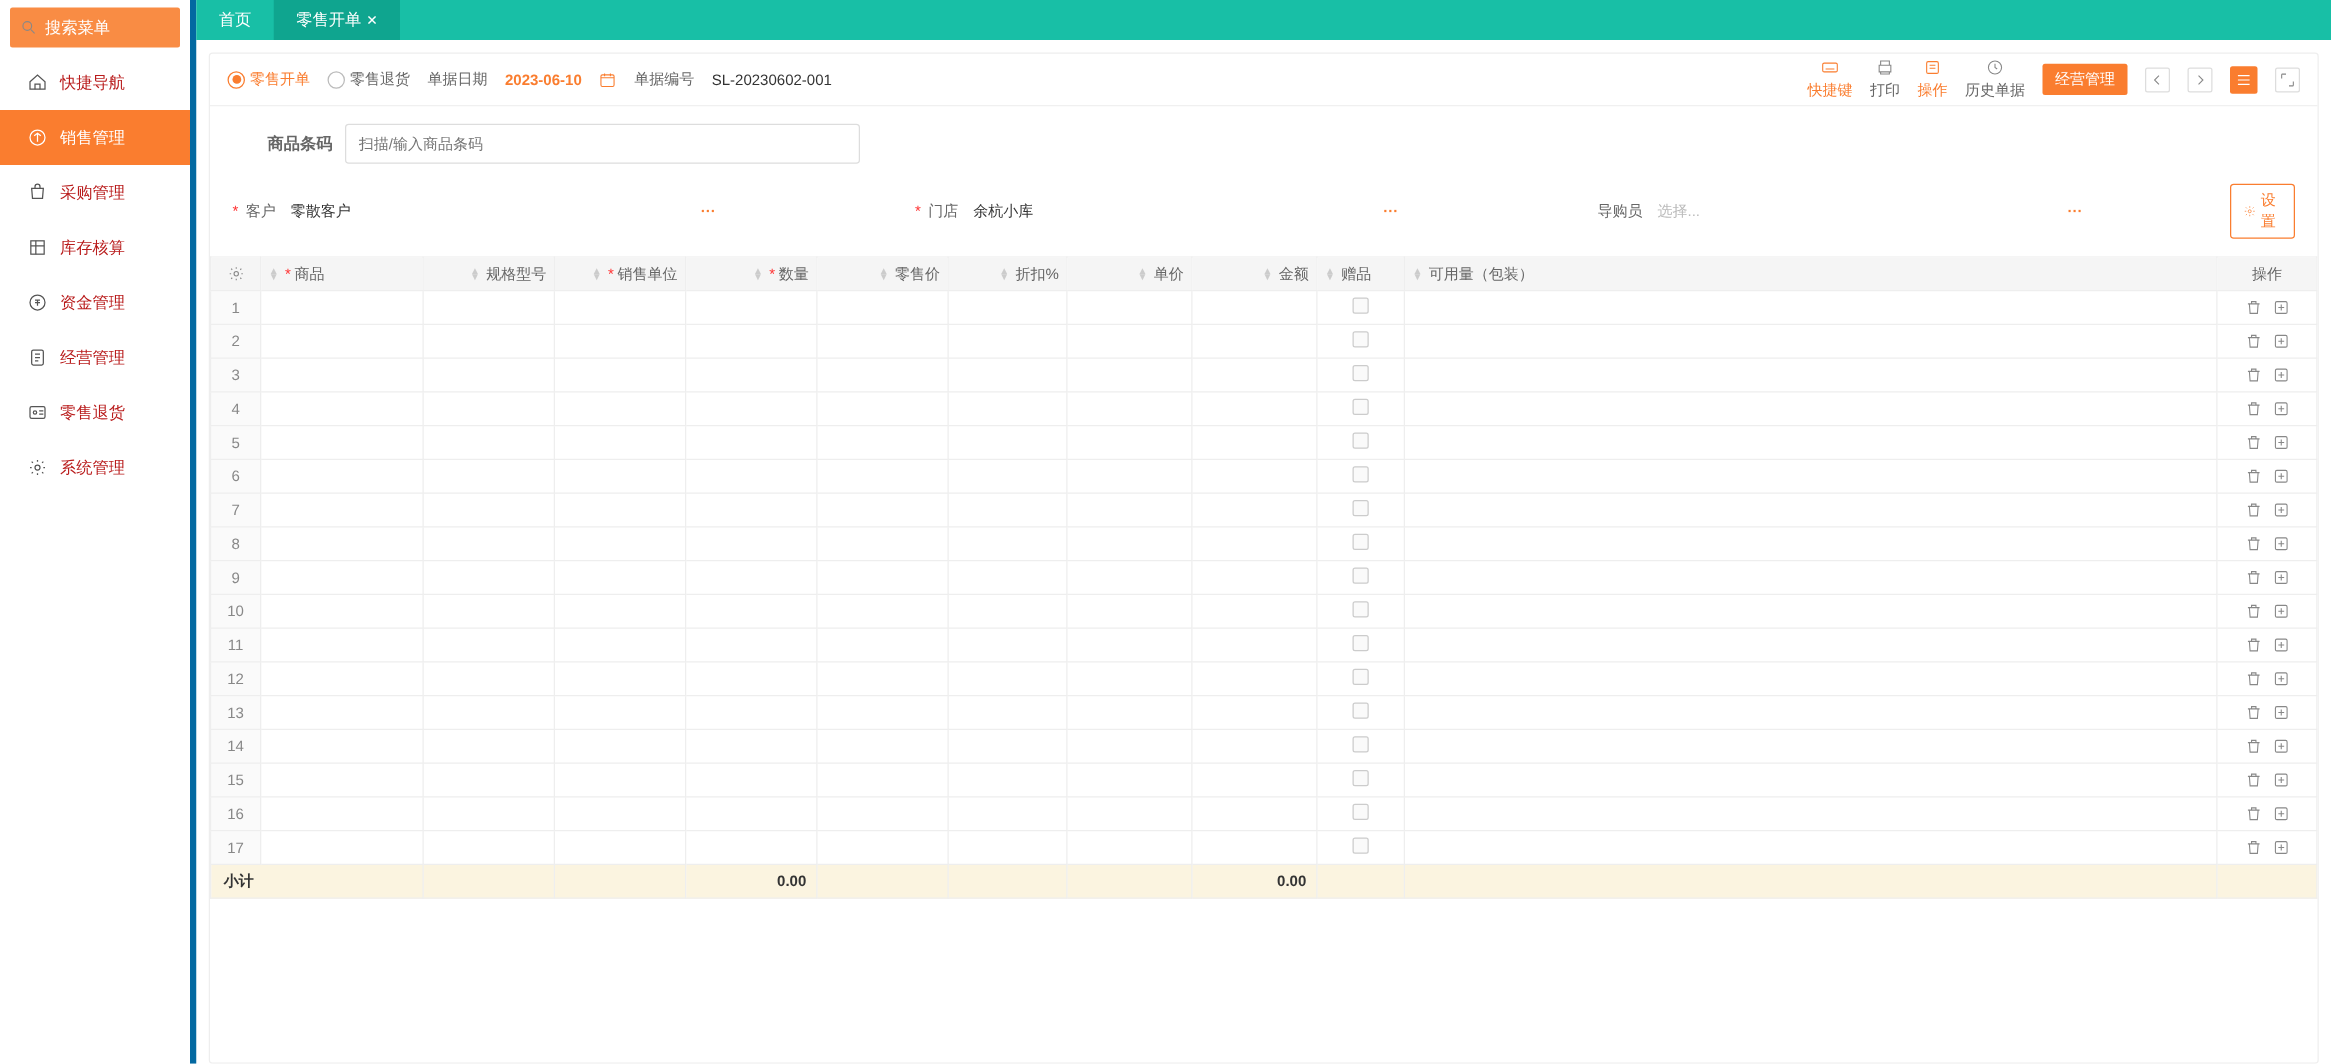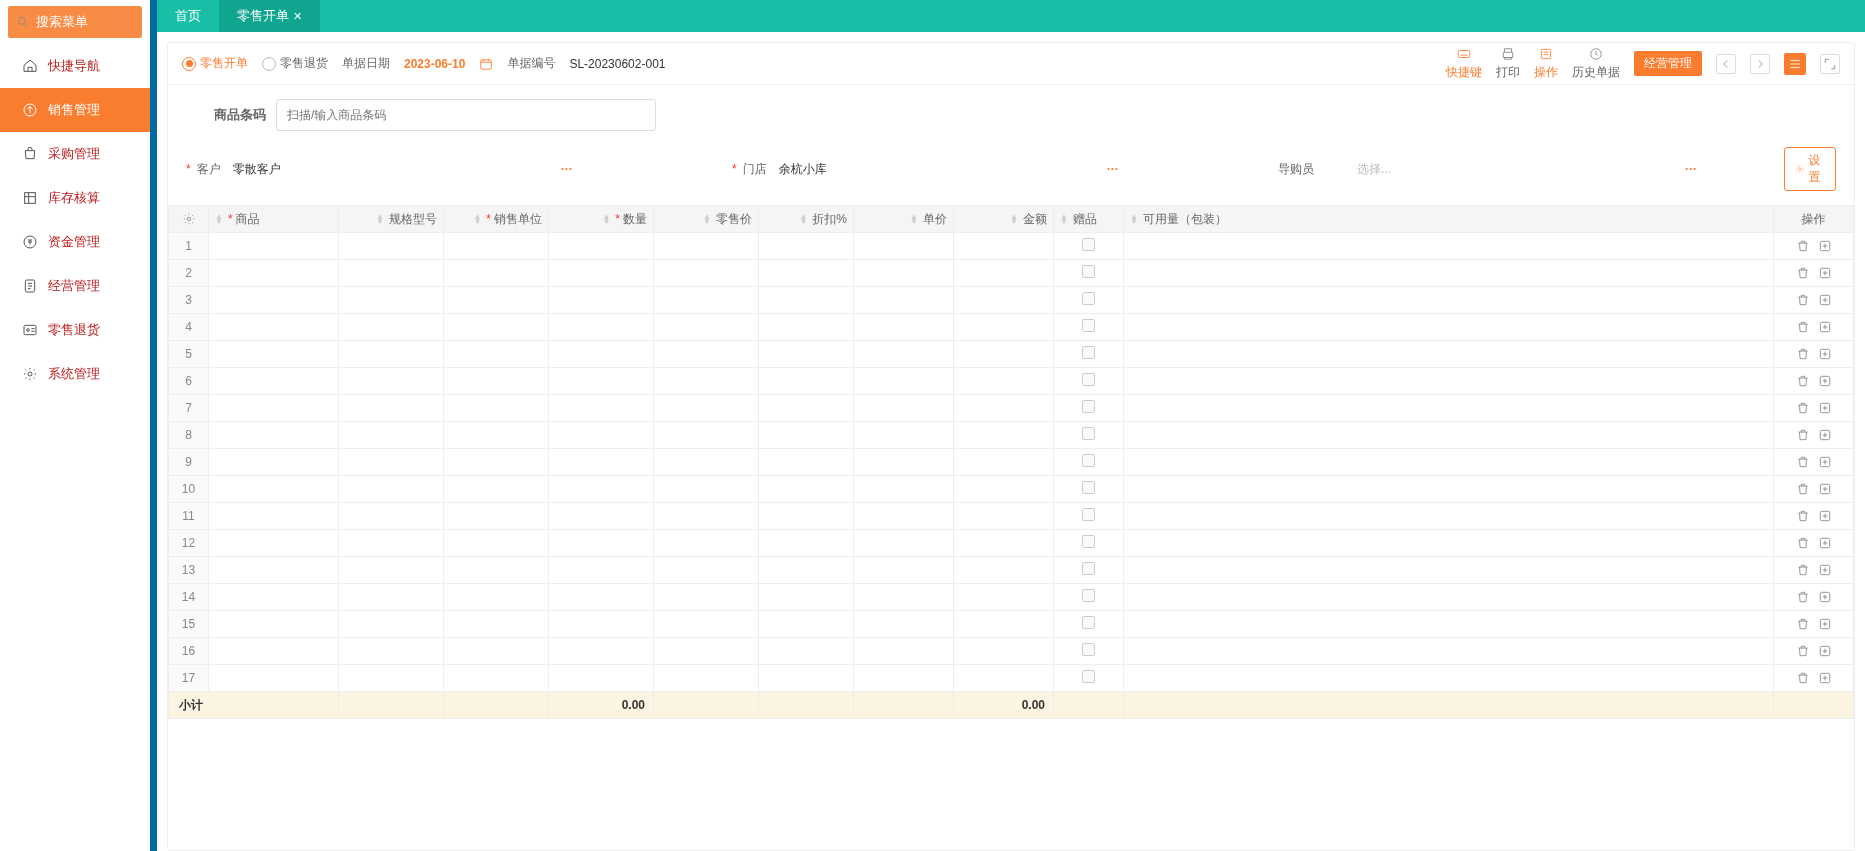--- a/index.html
+++ b/index.html
@@ -7,21 +7,21 @@
   font-family: "Microsoft YaHei", Arial, sans-serif;
   font-size: 12px;
   color: #333;
   background: #fff;
   overflow: hidden;
   width:1865px;
   height:851px;
 }
 .app { display: flex; height: 851px; width: 1865px; }
 
-.sidebar { width: 160px; background: #fff; border-right: 7px solid #0369a1;}
+.sidebar { width: 160px; background: #fff; border-right: 5px solid #0369a1;}
 .search-menu {
   display:flex; align-items:center; gap:6px;
   background:#f98c44; color:#fff; height:32px;
   margin:6px 8px; padding:0 8px; border-radius:2px; font-size:13px;
 }
 .search-menu svg{fill:#fff;}
 .nav-item{
   display:flex; align-items:center; gap:10px;
   height:44px; padding:0 22px; color:#b91c1c; cursor:pointer; font-size:13px;
 }
@@ -48,29 +48,29 @@
 .toolbar .val.strong{color:#fa7d2f;font-weight:bold;}
 .spacer{flex:1;}
 .actlink{display:inline-flex;align-items:center;gap:3px;color:#666;cursor:pointer;font-size:12px;flex-direction:column;}
 .actlink.orange{color:#fa7d2f;}
 .btn{background:#fa7d2f;color:#fff;padding:4px 10px;border-radius:2px;font-size:12px;cursor:pointer;}
 .navbtn{width:20px;height:20px;border:1px solid #ddd;display:inline-flex;align-items:center;justify-content:center;color:#bbb;border-radius:2px;cursor:pointer;}
 .iconbox{width:22px;height:22px;background:#fa7d2f;color:#fff;display:inline-flex;align-items:center;justify-content:center;border-radius:2px;}
 
 .barcode-row{display:flex; align-items:center; gap:10px; padding:14px 18px 10px;}
 .barcode-label{color:#666;font-size:13px;font-weight:bold;margin-left:28px;}
-.barcode-input{width:380px;height:32px;border:1px solid #ddd;padding:0 10px;color:#999;font-size:12px;border-radius:3px;}
+.barcode-input{width:412px;height:32px;border:1px solid #ddd;padding:0 10px;color:#999;font-size:12px;border-radius:3px;}
 
 .formrow{display:flex;align-items:center;padding:6px 18px 14px;gap:6px;}
 .fld{display:flex;align-items:center;gap:6px;}
 .fld .req{color:#f33;}
 .fld-label{color:#666;}
 .valbox{border:none;padding:2px 6px;min-width:320px;color:#333;}
 .dots{color:#fa7d2f;cursor:pointer;font-weight:bold;padding:0 8px;}
-.placeholder{color:#bbb;margin-left:31px;}
+.placeholder{color:#bbb;}
 .settings-btn{border:1px solid #fa7d2f;color:#fa7d2f;padding:4px 10px;border-radius:3px;display:inline-flex;align-items:center;gap:4px;cursor:pointer;margin-left:auto;}
 svg.gear{width:14px;height:14px;stroke:#fa7d2f;fill:none;stroke-width:1.5;}
 
 .tablewrap{flex:1; overflow:auto; position:relative;}
 table{width:100%;border-collapse:collapse;}
 th,td{border:1px solid #eee;height:27px;font-size:12px;text-align:center;color:#666;}
 th{background:#f5f5f5;font-weight:normal;position:relative;}
 .th-inner{display:flex;align-items:center;justify-content:flex-end;gap:3px;padding:0 6px;}
 .th-inner.left{justify-content:flex-start;}
 .sort{display:flex;flex-direction:column;gap:0px;line-height:5px;color:#ccc;font-size:8px;margin-right:2px;}

